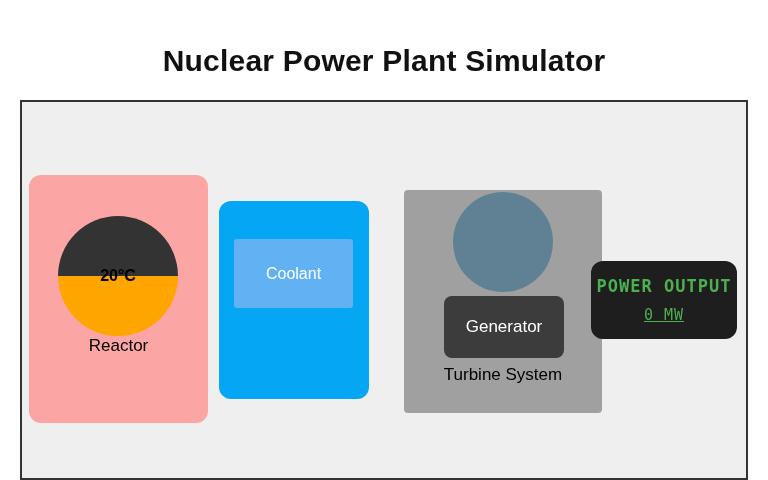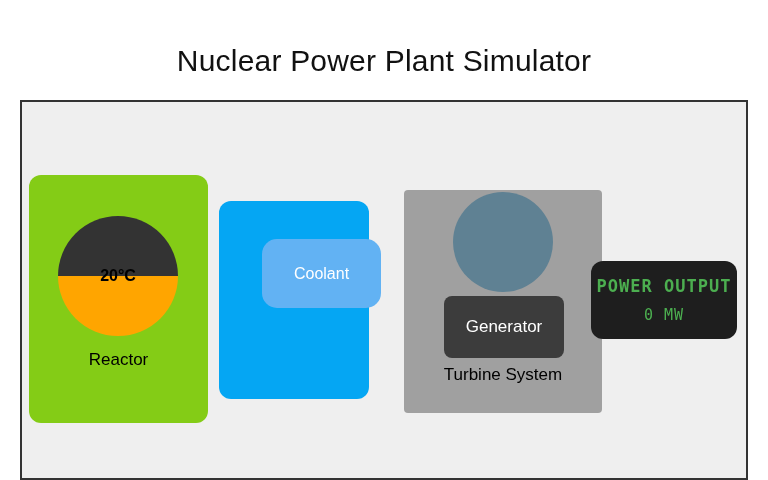--- a/index.html
+++ b/index.html
@@ -9,83 +9,82 @@
     overflow: hidden;
     font-family: "Liberation Sans", sans-serif;
   }
   .page { position: relative; width: 768px; height: 480px; }
 
   .title {
     position: absolute;
     left: 0; top: 44px; width: 768px;
     text-align: center;
     font-size: 30px;
-    font-weight: normal;
+    font-weight: bold;
     color: #111111;
     letter-spacing: 0.2px;
   }
 
   .plant-panel {
     position: absolute;
     left: 20px; top: 100px;
     width: 728px; height: 380px;
     background: #efefef;
     border: 2px solid #333333;
   }
 
   
   .reactor {
     position: absolute;
     left: 7px; top: 73px;
     width: 179px; height: 248px;
-    background: #84cc16;
+    background: #fca5a5;
     border-radius: 12px;
   }
   .reactor-core {
     position: absolute;
     left: 29px; top: 41px;
     width: 120px; height: 120px;
     border-radius: 50%;
     background: linear-gradient(to bottom, #333333 0%, #333333 50%, #ffa500 50%, #ffa500 100%);
   }
   .reactor-temp {
     position: absolute;
     left: 0; top: 0;
     width: 100%; height: 100%;
     display: flex; align-items: center; justify-content: center;
     font-size: 16px;
     font-weight: bold;
     color: #000000;
   }
   .reactor-label {
     position: absolute;
-    left: 0; top: 175px; width: 100%;
+    left: 0; top: 161px; width: 100%;
     text-align: center;
     font-size: 17px;
     color: #000000;
   }
 
   
   .cooling {
     position: absolute;
     left: 197px; top: 99px;
     width: 150px; height: 198px;
     background: #05a6f3;
     border-radius: 12px;
   }
   .coolant-box {
     position: absolute;
     left: 15px; top: 38px;
     width: 119px; height: 69px;
     background: #62b2f3;
-    border-radius: 15px;
+    border-radius: 3px;
     display: flex; align-items: center; justify-content: center;
     font-size: 16px;
     color: #ffffff;
-    margin-left: 28px;
   }
   .cooling-label {
     position: absolute;
     left: 0; top: 124px; width: 100%;
     text-align: center;
     font-size: 17px;
     color: #ffffff;
   }
 
   
@@ -140,20 +139,21 @@
   .power-title {
     font-size: 17px;
     font-weight: bold;
     letter-spacing: 1px;
     white-space: nowrap;
   }
   .power-value {
     font-size: 15px;
     letter-spacing: 1px;
     white-space: nowrap;
+    text-decoration: underline;
   }
 </style>
 </head>
 <body>
 
 <div class="page">
 
   <h1 class="title">Nuclear Power Plant Simulator</h1>
 
   <div class="plant-panel">

